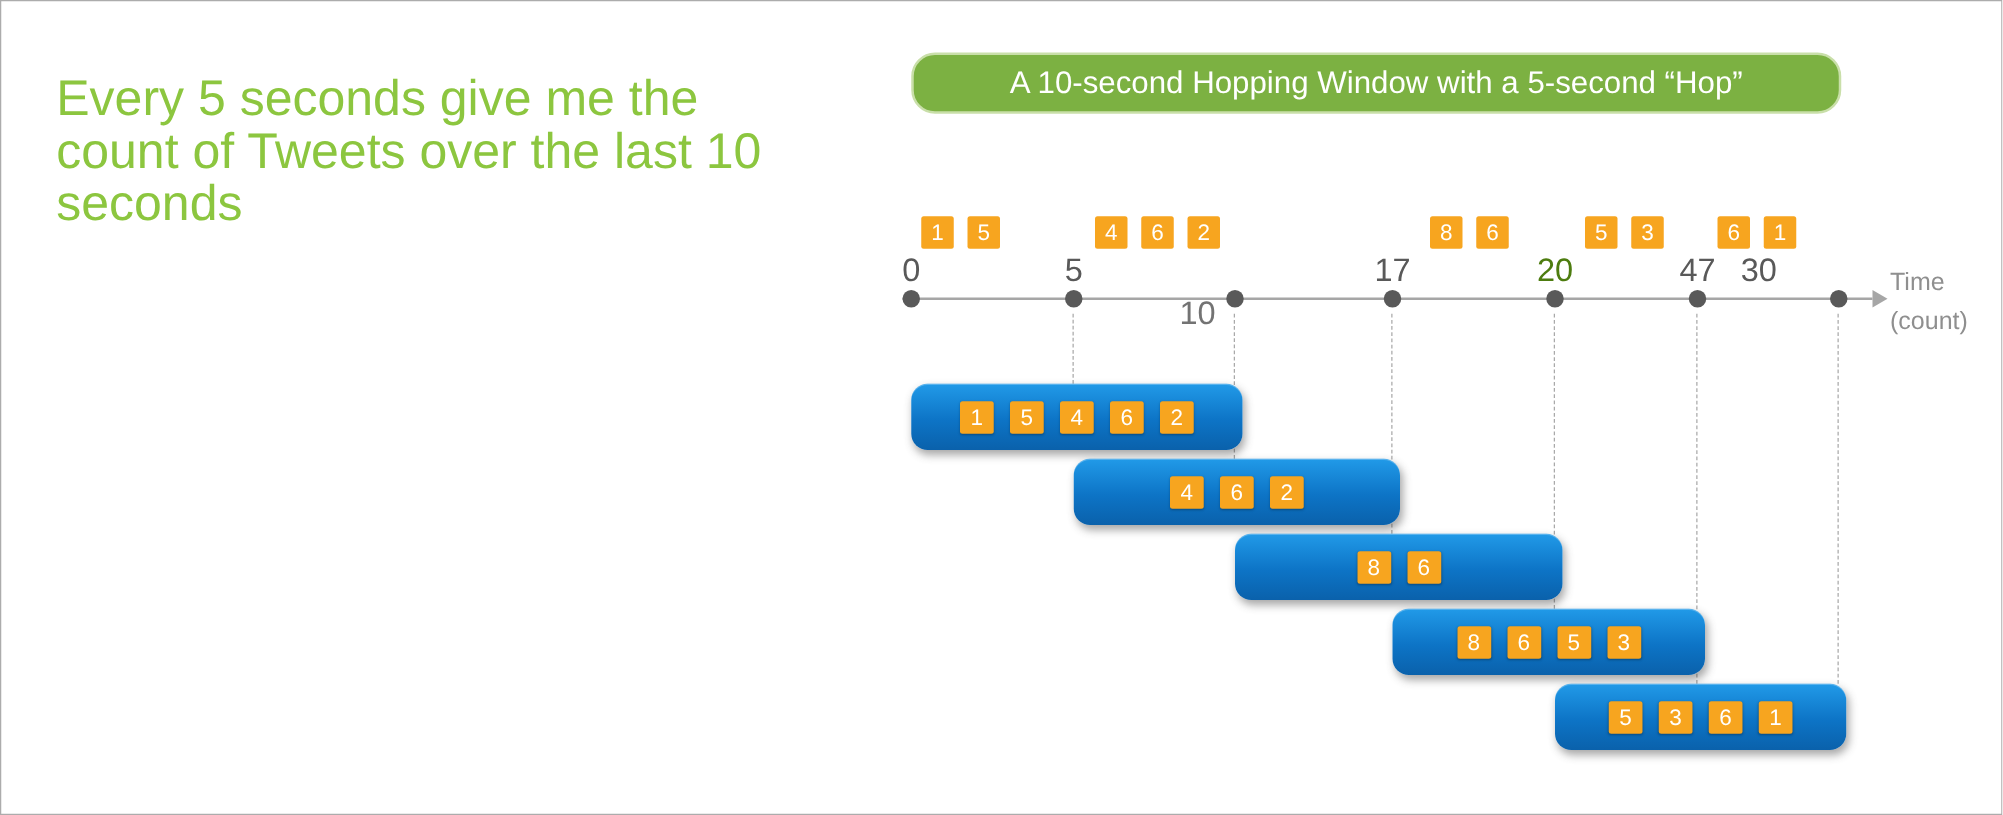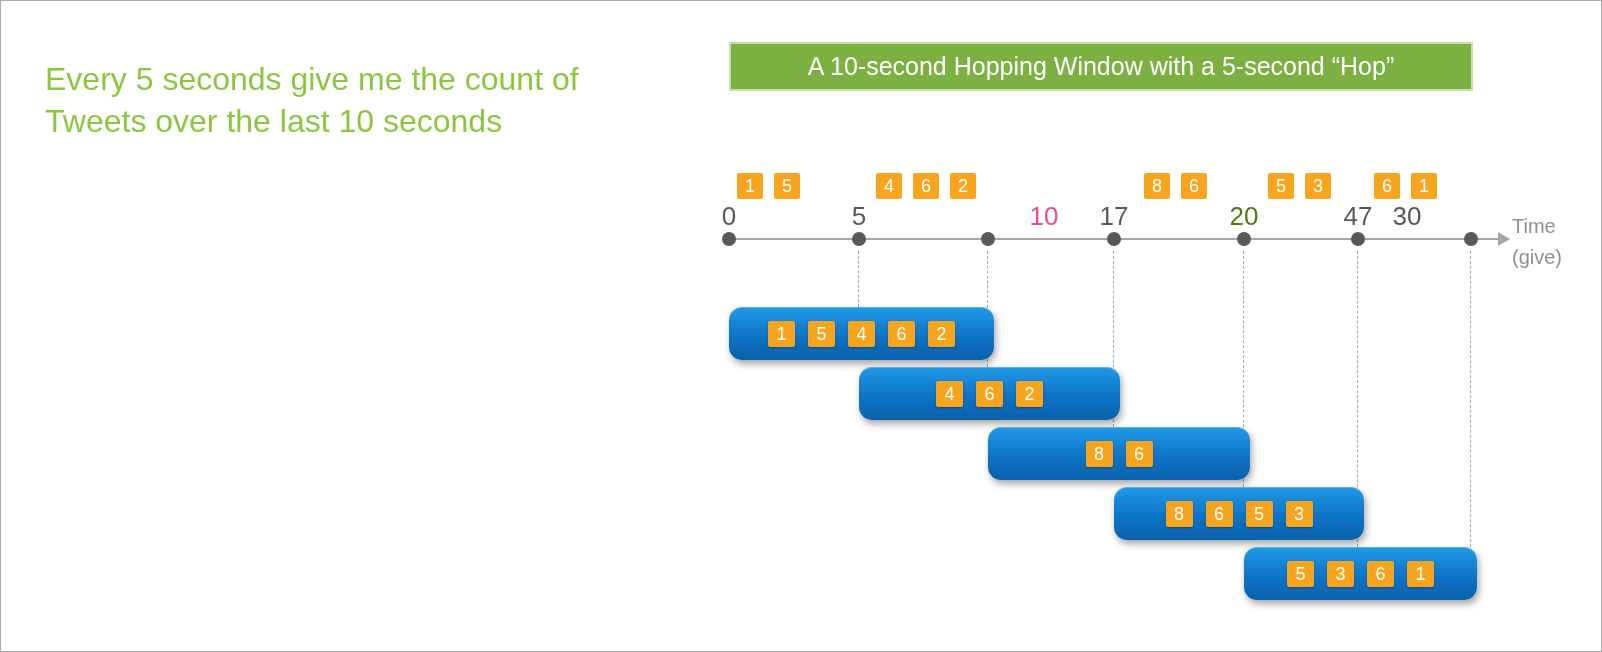--- a/index.html
+++ b/index.html
@@ -4,21 +4,21 @@
 <style>
   html,body { margin:0; padding:0; background:#ffffff; }
   .canvas {
     position:relative; width:1602px; height:652px;
     border:1px solid #ACACAC; box-sizing:border-box;
     background:#ffffff; overflow:hidden;
     font-family:"Liberation Sans","DejaVu Sans",sans-serif;
   }
   .heading {
     position:absolute; left:44px; top:57px; width:620px;
-    font-size:32px; line-height:42px; letter-spacing:0px;
+    font-size:40px; line-height:42px; letter-spacing:0px;
   }
   .banner {
     position:absolute; left:728px; top:41px; width:744px; height:49px;
     box-sizing:border-box; border:2px solid #C9DFA9;
     display:flex; align-items:center; justify-content:center;
     font-size:25px; font-weight:400;
   }
   .axis-line { position:absolute; left:721px; top:237px; width:776px; height:2px; }
   .axis-arrow {
     position:absolute; left:1497px; top:231px; width:0; height:0;
@@ -41,37 +41,37 @@
   }
   .window .chip { width:27px; box-shadow:0 1px 2px rgba(0,0,0,0.3); }
 </style>
 </head>
 <body>
 
 <div class="canvas">
 
   <div class="heading" style="color: rgb(140, 198, 63);">Every 5 seconds give me the count of Tweets over the last 10 seconds</div>
 
-  <div class="banner" id="banner" style="background: rgb(124, 177, 66); border-color: rgb(201, 223, 169); color: rgb(255, 255, 255);">
+  <div class="banner" id="banner" style="background: rgb(124, 177, 66); border-color: rgb(201, 223, 169); color: rgb(255, 255, 255); border-radius: 19px;">
     <span>A 10-second Hopping Window with a 5-second “Hop”</span>
   </div>
 
   <div id="timeline-layer">
     <div class="axis-line" id="axis-line" style="background: rgb(166, 166, 166);"></div>
     <div class="axis-arrow"></div>
     <div class="time-label" id="time-label" style="color: rgb(143, 143, 143);">
       <div>Time</div>
-      <div>(give)</div>
+      <div>(count)</div>
     </div>
 
   <div class="tick-label" style="left: 696px; color: rgb(89, 89, 89);">0</div>
       <div class="dot" style="left: 721px; background: rgb(89, 89, 89);"></div>
       <div class="tick-label" style="left: 826px; color: rgb(89, 89, 89);">5</div>
       <div class="dot" style="left: 851px; background: rgb(89, 89, 89);"></div>
-      <div class="tick-label" style="left: 1011px; color: #ec4899;">10</div>
+      <div class="tick-label" style="left: 925px; color: #737373; margin-top: 34px;">10</div>
       <div class="dot" style="left: 980px; background: rgb(89, 89, 89);"></div>
       <div class="tick-label" style="left: 1081px; color: rgb(89, 89, 89);">17</div>
       <div class="dot" style="left: 1106px; background: rgb(89, 89, 89);"></div>
       <div class="tick-label" style="left: 1211px; color: #4d7c0f;">20</div>
       <div class="dot" style="left: 1236px; background: rgb(89, 89, 89);"></div>
       <div class="tick-label" style="left: 1325px; color: rgb(89, 89, 89);">47</div>
       <div class="dot" style="left: 1350px; background: rgb(89, 89, 89);"></div>
       <div class="tick-label" style="left: 1374px; color: rgb(89, 89, 89);">30</div>
       <div class="dot" style="left: 1463px; background: rgb(89, 89, 89);"></div>
       <div class="dash" style="left: 857px; top: 250px; height: 56px; border-left-color: rgb(169, 169, 169);"></div>

